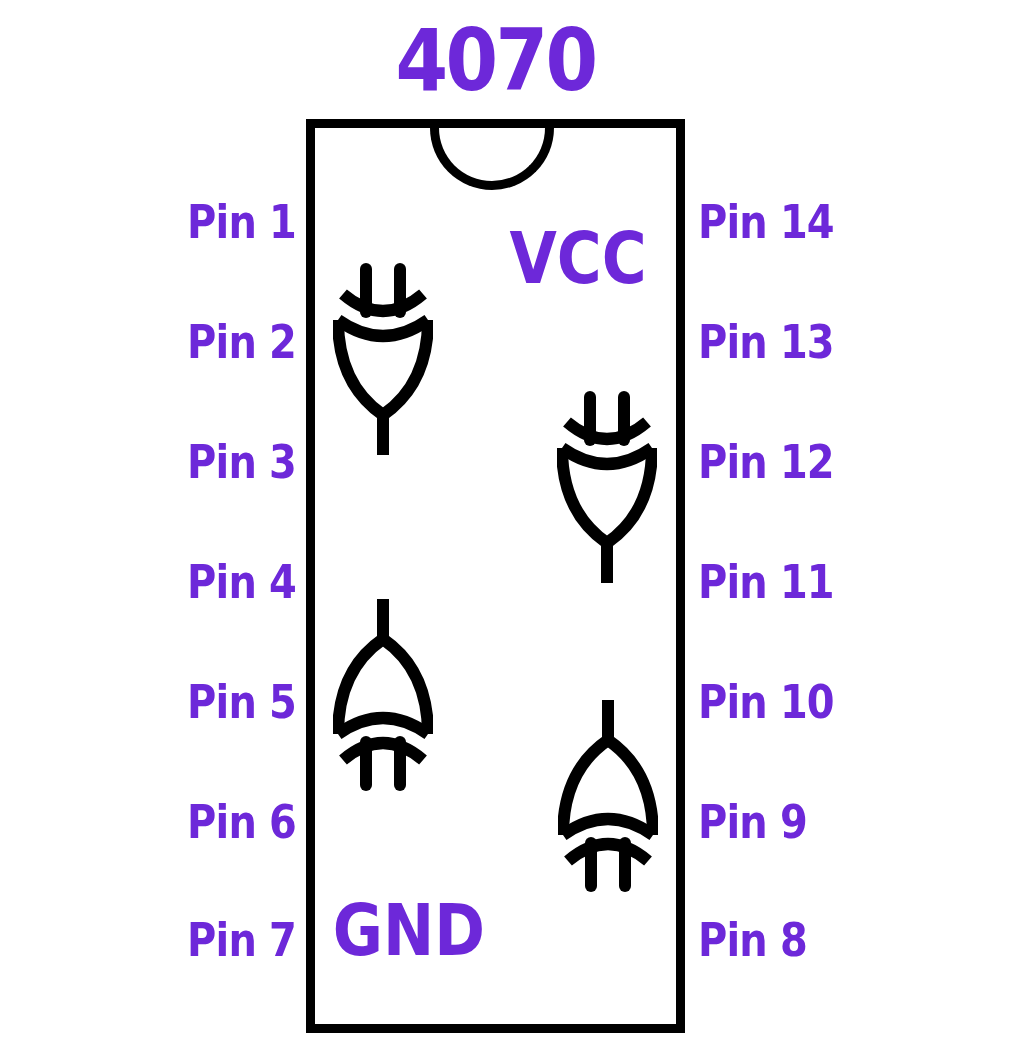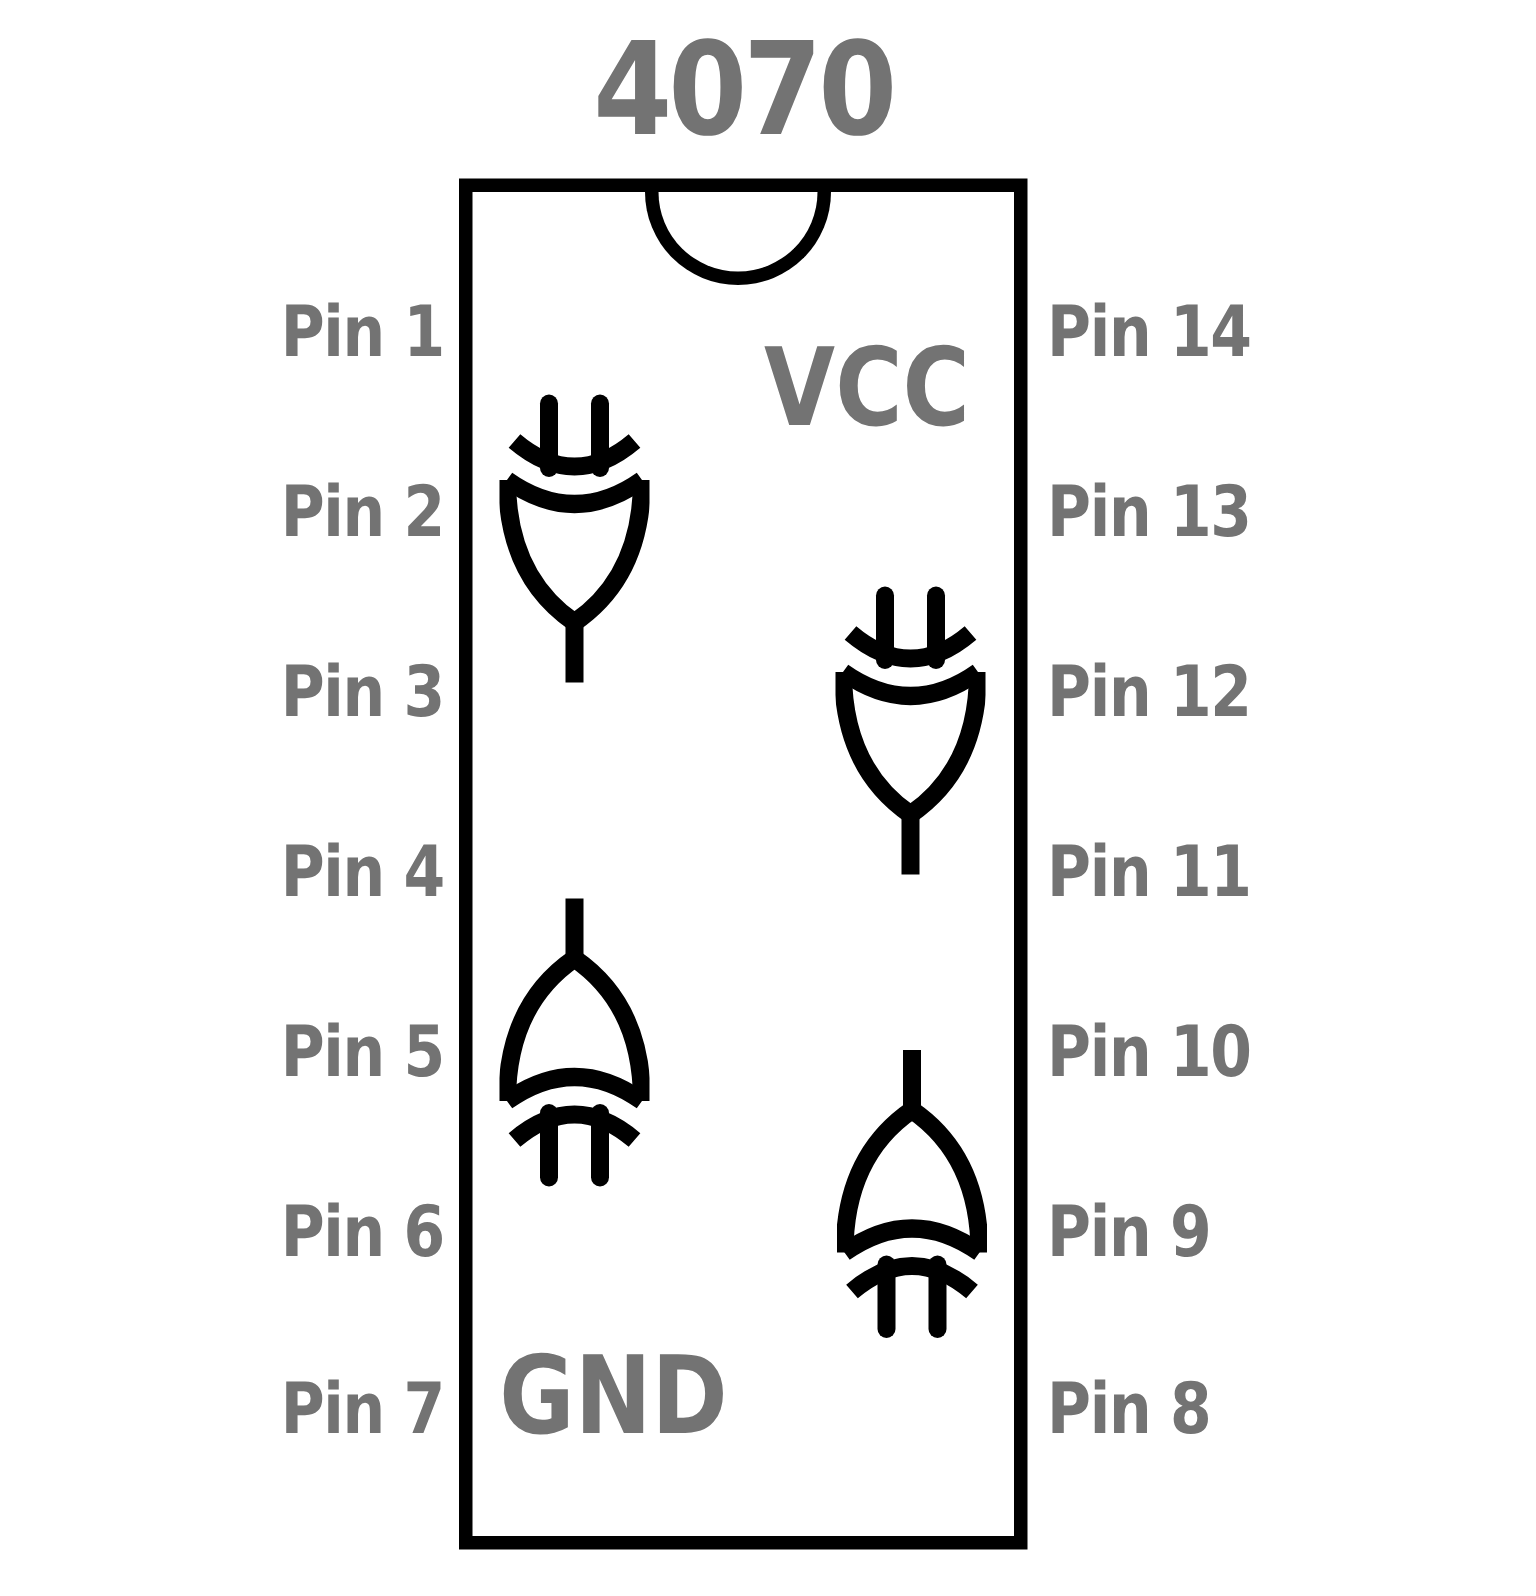--- a/index.html
+++ b/index.html
@@ -1,21 +1,21 @@
 <!DOCTYPE html>
 <html><head>
 <meta charset="utf-8">
 <style>
   html,body{margin:0;padding:0;background:#ffffff;}
   #canvas{
     position:relative;
     width:1024px;height:1064px;
     background:#ffffff;
     font-family:"DejaVu Sans","Liberation Sans",sans-serif;
-    color:#737373;
+    color:#6d28d9;
     overflow:hidden;
   }
   .abs{position:absolute;}
   
   .chip-title{
     left:306px;top:14px;width:379px;
     text-align:center;
     font-size:86px;font-weight:800;line-height:92px;
     letter-spacing:-3px;
     transform:scaleX(0.88);

